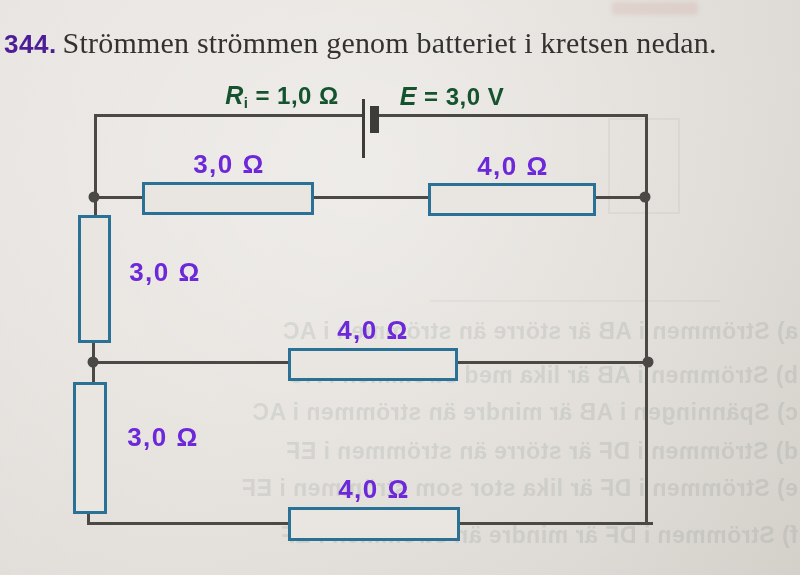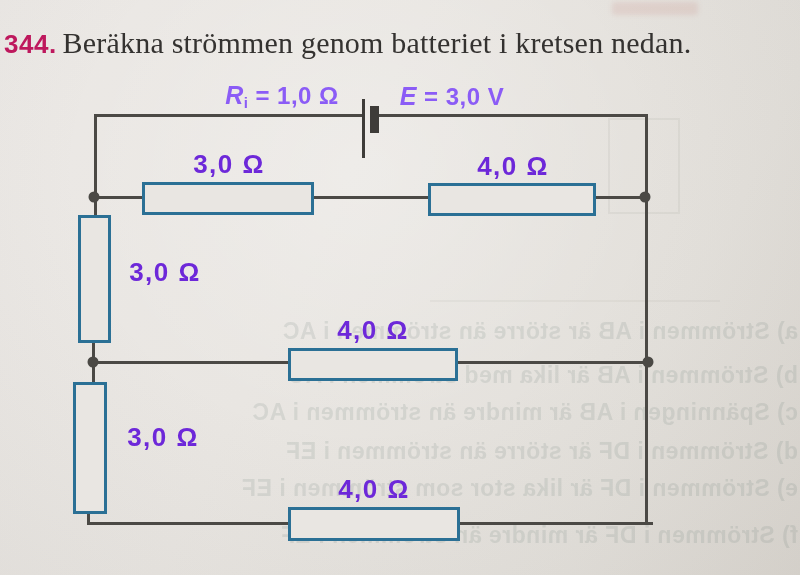--- a/index.html
+++ b/index.html
@@ -10,42 +10,42 @@
   .paper{
     position:absolute;inset:0;
     background:linear-gradient(115deg,#ece9e6 0%,#e9e6e2 40%,#e3e0db 78%,#ddd9d3 100%);
   }
   .paper::after{
     content:"";position:absolute;inset:0;
     background:radial-gradient(ellipse at 45% 30%, rgba(255,255,255,0.25) 0%, rgba(255,255,255,0) 45%, rgba(90,85,75,0.07) 100%);
   }
   .title-row{position:absolute;left:4px;top:26px;width:792px;white-space:nowrap;}
   .prob-number{
-    font-weight:bold;font-size:26px;color:#be185d;
+    font-weight:bold;font-size:26px;color:#4c1d95;
     letter-spacing:0.5px;vertical-align:baseline;
   }
   .prob-text{
     font-family:"Liberation Serif",serif;font-size:30px;color:#343230;
     margin-left:6px;letter-spacing:0.2px;
   }
   .wire{position:absolute;background:#4b4945;}
   .dot{position:absolute;width:11px;height:11px;border-radius:50%;
     background:#4b4945;transform:translate(-50%,-50%);}
   .resistor{
     position:absolute;border:3px solid #2b7095;background:#e9e6e2;
     box-sizing:border-box;
   }
   .rlabel{
     position:absolute;transform:translate(-50%,-50%);
     font-weight:bold;font-size:26px;color:#6d28d9;
     letter-spacing:1.5px;white-space:nowrap;
   }
   .batlabel{
     position:absolute;transform:translate(-50%,-50%);
-    font-weight:bold;font-size:24px;color:#8b5cf6;white-space:nowrap;
+    font-weight:bold;font-size:24px;color:#14532d;white-space:nowrap;
     letter-spacing:0.5px;
   }
   .batlabel .sym{font-style:italic;font-size:25px;}
   .batlabel sub{font-size:15px;font-style:normal;vertical-align:-4px;}
   .batlabel .val{margin-left:7px;}
   .plate-thin{position:absolute;left:362px;top:99px;width:3px;height:59px;background:#3e3c39;}
   .plate-thick{position:absolute;left:370px;top:106px;width:9px;height:27px;background:#3e3c39;}
   .bleed{
     position:absolute;transform:scaleX(-1);
     font-weight:bold;font-size:23px;color:rgba(104,124,112,0.15);
@@ -73,21 +73,21 @@
   <div class="ghost-line" style="left:430px;top:300px;width:290px;height:2px;"></div>
   <div class="bleed" style="top:318px;">a) Strömmen i AB är större än strömmen i AC</div>
   <div class="bleed" style="top:362px;">b) Strömmen i AB är lika med strömmen i AC</div>
   <div class="bleed" style="top:399px;">c) Spänningen i AB är mindre än strömmen i AC</div>
   <div class="bleed" style="top:438px;">d) Strömmen i DF är större än strömmen i EF</div>
   <div class="bleed" style="top:475px;">e) Strömmen i DF är lika stor som strömmen i EF</div>
   <div class="bleed" style="top:522px;">f) Strömmen i DF är mindre än strömmen i EF</div>
 </div>
 
 <div class="title-row">
-  <span class="prob-number">344.</span><span class="prob-text">Beräkna strömmen genom batteriet i kretsen nedan.</span>
+  <span class="prob-number">344.</span><span class="prob-text">Strömmen strömmen genom batteriet i kretsen nedan.</span>
 </div>
 
 <div>
 
   <div class="wire" style="left:96px;top:114px;width:267px;height:3px;"></div>
   <div class="wire" style="left:379px;top:114px;width:269px;height:3px;"></div>
   <div class="wire" style="left:94px;top:114px;width:3px;height:103px;"></div>
   <div class="wire" style="left:92px;top:341px;width:3px;height:43px;"></div>
   <div class="wire" style="left:87px;top:511px;width:3px;height:14px;"></div>
   <div class="wire" style="left:645px;top:114px;width:3px;height:411px;"></div>

